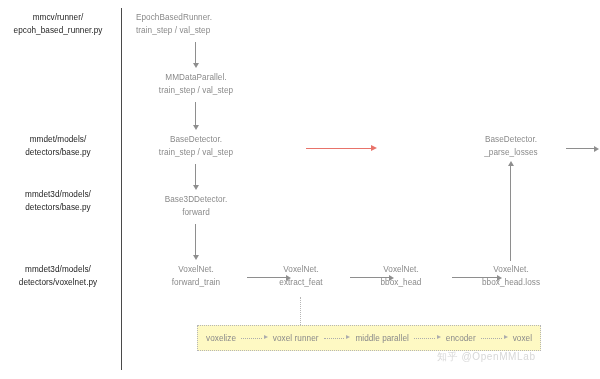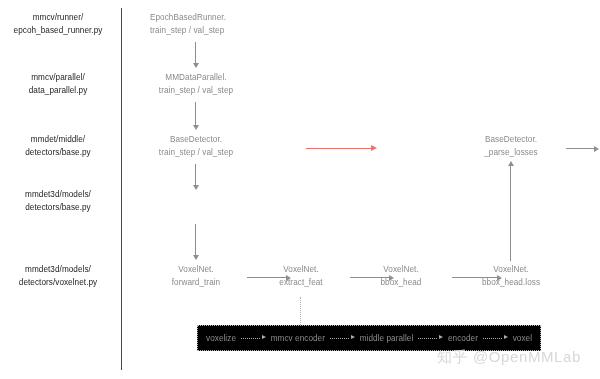--- a/index.html
+++ b/index.html
@@ -117,21 +117,21 @@
     border-top: 3.5px solid transparent;
     border-bottom: 3.5px solid transparent;
     border-left: 6px solid #e8736a;
   }
 
   
   .pipeline-box {
     position: absolute;
     box-sizing: border-box;
     border: 1px dotted #b6b6b6;
-    background: #000000;
+    background: #fef9c3;
     display: flex;
     align-items: center;
     justify-content: space-between;
     padding: 0 8px;
   }
   .pipeline-step {
     font-size: 8.2px;
     line-height: 11px;
     color: #8a8a8a;
     white-space: nowrap;
@@ -164,59 +164,59 @@
   
   .dotted-feed {
     position: absolute;
     border-left: 1px dotted #b6b6b6;
     width: 0;
   }
 
   
   .watermark {
     position: absolute;
-    font-size: 15px;
+    font-size: 10px;
     line-height: 18px;
     color: #d8d8d8;
     white-space: nowrap;
     letter-spacing: 0.6px;
     user-select: none;
   }
 </style>
 </head>
 <body>
 
 <div id="canvas">
 
   <div class="path-label" style="top:12px;">mmcv/runner/
 epcoh_based_runner.py</div>
 
-  <div class="path-label" style="top:72px;">mmcv/parallel/
-data_parallel.py</div>
-
-  <div class="path-label" style="top:134px;">mmdet/middle/
+
+  <div class="path-label" style="top:134px;">mmdet/models/
 detectors/base.py</div>
 
   <div class="path-label" style="top:189px;">mmdet3d/models/
 detectors/base.py</div>
 
   <div class="path-label" style="top:264px;">mmdet3d/models/
 detectors/voxelnet.py</div>
 
   <div class="divider"></div>
 
-  <div class="node left" style="left:150px; top:12px;">EpochBasedRunner.
+  <div class="node left" style="left:136px; top:12px;">EpochBasedRunner.
 train_step / val_step</div>
 
   <div class="node center" style="left:196px; top:72px; width:120px;">MMDataParallel.
 train_step / val_step</div>
 
   <div class="node center" style="left:196px; top:134px; width:120px;">BaseDetector.
 train_step / val_step</div>
 
+  <div class="node center" style="left:196px; top:194px; width:120px;">Base3DDetector.
+forward</div>
 
   <div class="node center" style="left:196px; top:264px; width:110px;">VoxelNet.
 forward_train</div>
 
   <div class="node center" style="left:301px; top:264px; width:100px;">VoxelNet.
 extract_feat</div>
 
   <div class="node center" style="left:401px; top:264px; width:100px;">VoxelNet.
 bbox_head</div>
 
@@ -279,21 +279,21 @@
   <div class="dotted-feed" style="left:300px; top:297px; height:28px;"></div>
 
   <div class="pipeline-box" style="left:197px; top:325px; width:344px; height:26px;">
 
     <span class="pipeline-step">voxelize</span>
     <span class="pipeline-connector">
       <span class="dots"></span>
         <span class="tip"></span>
     </span>
 
-    <span class="pipeline-step">mmcv encoder</span>
+    <span class="pipeline-step">voxel runner</span>
     <span class="pipeline-connector">
       <span class="dots"></span>
         <span class="tip"></span>
     </span>
 
     <span class="pipeline-step">middle parallel</span>
     <span class="pipeline-connector">
       <span class="dots"></span>
         <span class="tip"></span>
     </span>

